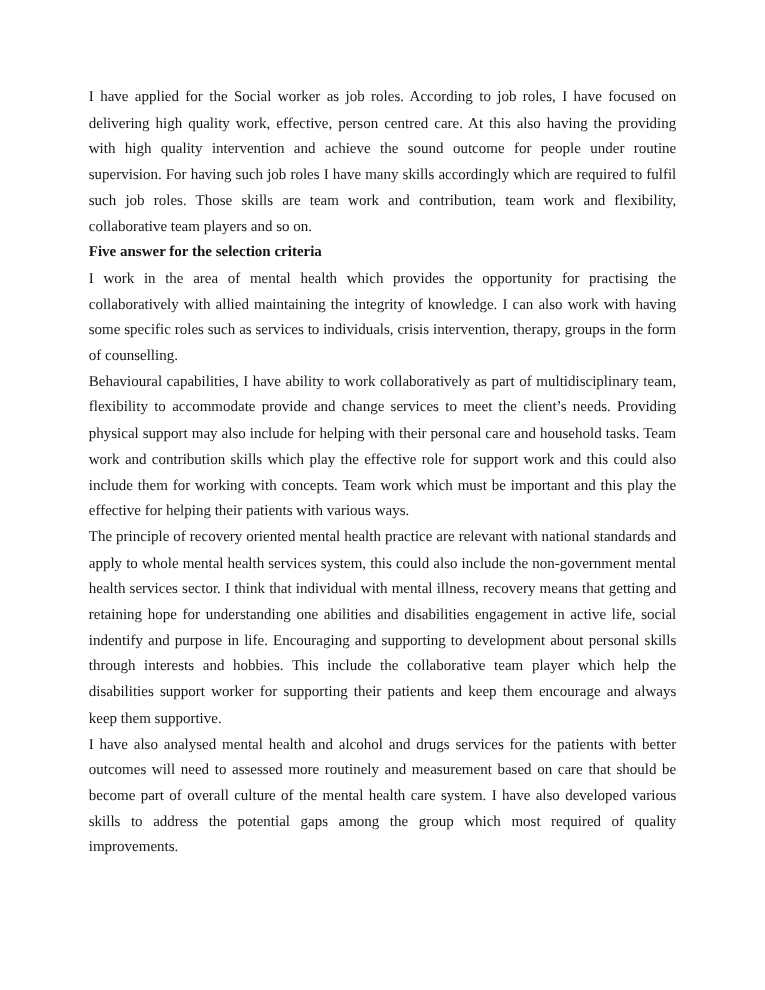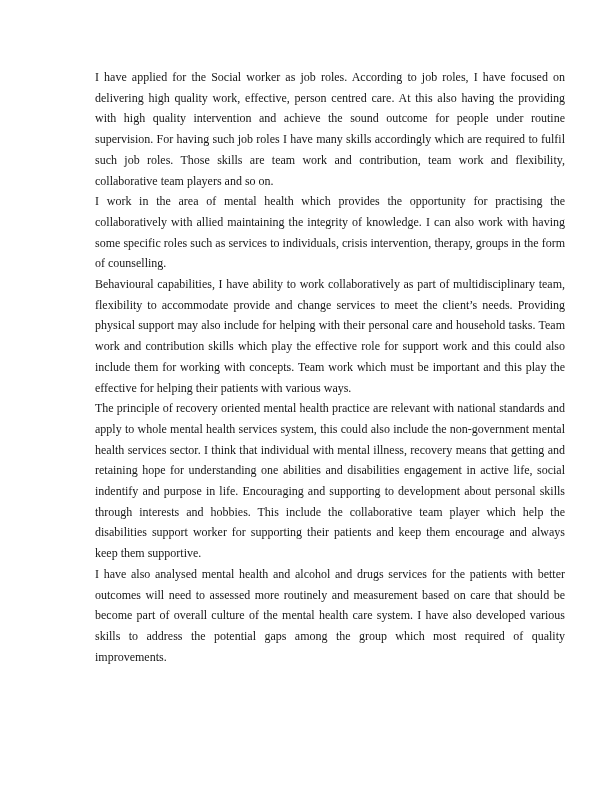--- a/index.html
+++ b/index.html
@@ -11,21 +11,20 @@
     height: 792px;
     background: #ffffff;
     overflow: hidden;
   }
   .page {
     position: relative;
     width: 584px;
     height: 792px;
     background: #ffffff;
     box-sizing: border-box;
-    margin-left: 24px;
   }
   .content {
     position: absolute;
     top: 67px;
     left: 71px;
     width: 470px;
     font-family: "Liberation Serif", "DejaVu Serif", serif;
     font-size: 12px;
     line-height: 20.7px;
     color: #161616;
@@ -39,18 +38,19 @@
     font-weight: bold;
     text-align: left;
   }
 </style>
 </head>
 <body>
 
 <div class="page">
   <div class="content">
     <p>I have applied for the Social worker as job roles. According to job roles, I have focused on delivering high quality work, effective, person centred care. At this also having the providing with high quality intervention and achieve the sound outcome for people under routine supervision. For having such job roles I have many skills accordingly which are required to fulfil such job roles. Those skills are team work and contribution, team work and flexibility, collaborative team players and so on.</p>
+    <p class="heading">Five answer for the selection criteria</p>
     <p>I work in the area of mental health which provides the opportunity for practising the collaboratively with allied maintaining the integrity of knowledge. I can also work with having some specific roles such as services to individuals, crisis intervention, therapy, groups in the form of counselling.</p>
     <p>Behavioural capabilities, I have ability to work collaboratively as part of multidisciplinary team, flexibility to accommodate provide and change services to meet the client’s needs. Providing physical support may also include for helping with their personal care and household tasks. Team work and contribution skills which play the effective role for support work and this could also include them for working with concepts. Team work which must be important and this play the effective for helping their patients with various ways.</p>
     <p>The principle of recovery oriented mental health practice are relevant with national standards and apply to whole mental health services system, this could also include the non-government mental health services sector. I think that individual with mental illness, recovery means that getting and retaining hope for understanding one abilities and disabilities engagement in active life, social indentify and purpose in life. Encouraging and supporting to development about personal skills through interests and hobbies. This include the collaborative team player which help the disabilities support worker for supporting their patients and keep them encourage and always keep them supportive.</p>
     <p>I have also analysed mental health and alcohol and drugs services for the patients with better outcomes will need to assessed more routinely and measurement based on care that should be become part of overall culture of the mental health care system. I have also developed various skills to address the potential gaps among the group which most required of quality improvements.</p>
   </div>
 </div>
 
 </body></html>

